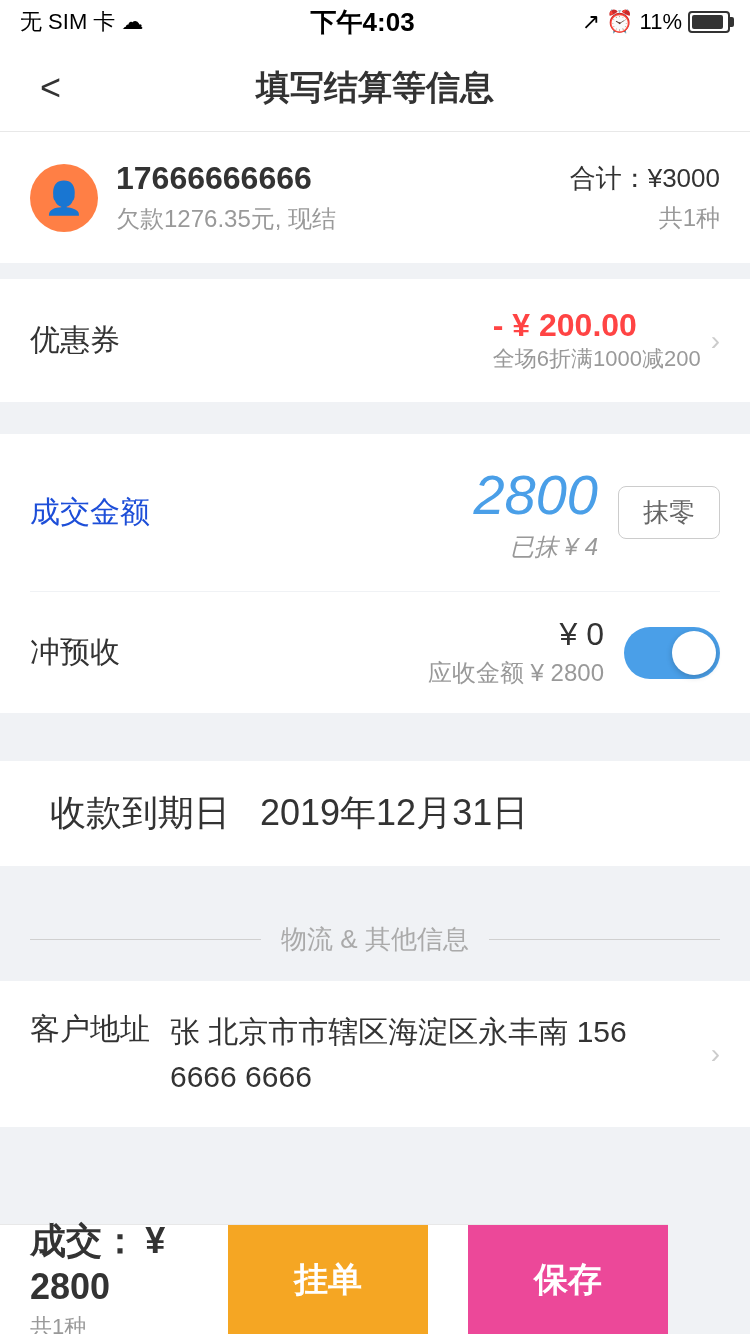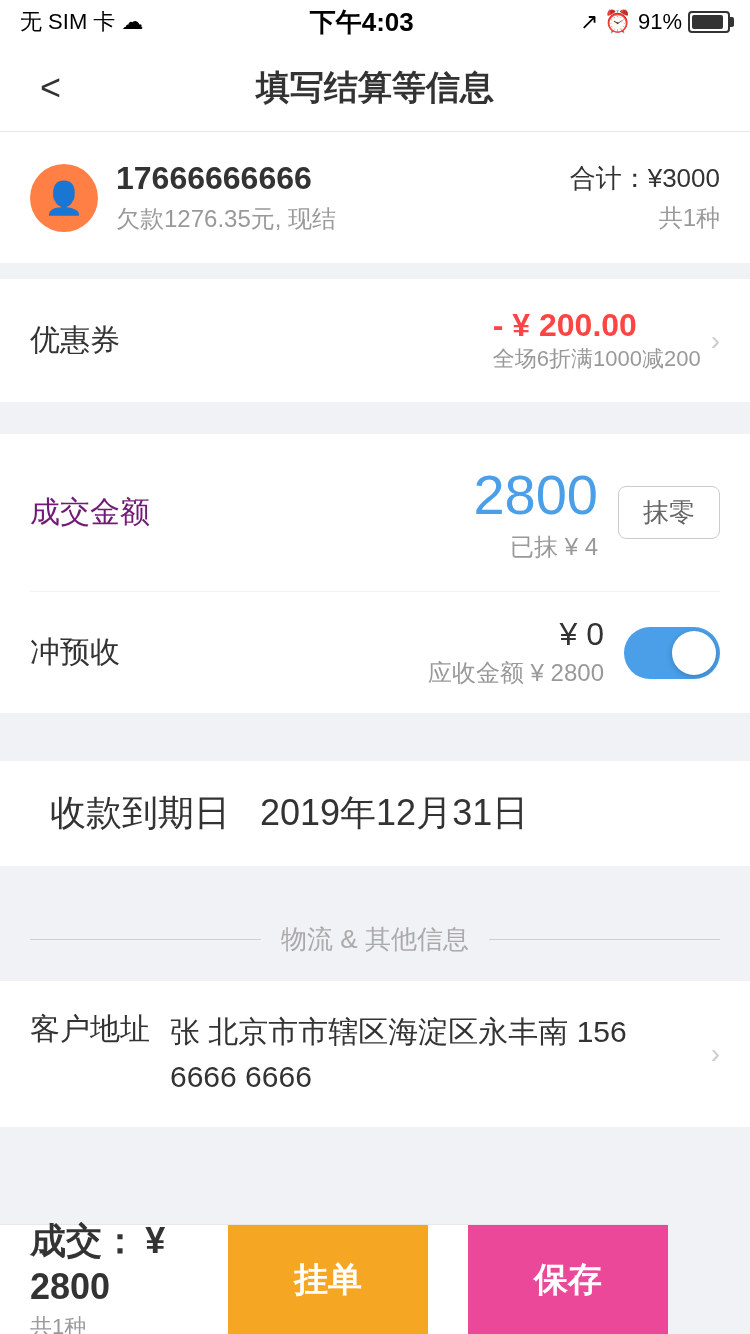--- a/index.html
+++ b/index.html
@@ -119,34 +119,34 @@
       margin-bottom: 16px;
     }
     .amount-row {
       display: flex;
       align-items: center;
       justify-content: space-between;
       padding: 28px 0;
       border-bottom: 1px solid #f0f2f5;
     }
     .amount-row:last-child { border-bottom: none; }
-    .row-label { font-size: 30px; color: #701a75; }
+    .row-label { font-size: 30px; color: #1d4ed8; }
     .amount-right { display: flex; align-items: center; gap: 20px; }
     .amount-value { font-size: 56px; color: #4a9fe8; font-weight: 500; }
     .round-btn {
       border: 1.5px solid #ccc;
       border-radius: 8px;
       padding: 8px 24px;
       font-size: 26px;
       color: #666;
       background: #fff;
       cursor: pointer;
     }
     .amount-sub { font-size: 24px; color: #999; text-align: right; margin-top: 4px; }
-    .amount-col { text-align: right; }
+    .amount-col { text-align: right; font-style: italic; }
 
     
     .prepay-row {
       display: flex;
       align-items: center;
       justify-content: space-between;
       padding: 24px 0;
     }
     .prepay-left { font-size: 30px; color: #333; }
     .prepay-right { display: flex; align-items: center; gap: 20px; }
@@ -257,21 +257,21 @@
 <body>
 
 <div class="status-bar">
   <div class="status-left">
     <span>无 SIM 卡 ☁</span>
   </div>
   <div class="status-center">下午4:03</div>
   <div class="status-right">
     <span>↗</span>
     <span>⏰</span>
-    <span>91%</span>
+    <span>11%</span>
     <div class="battery-icon">
       <div class="battery-fill"></div>
     </div>
   </div>
 </div>
 
 <div class="header">
   <div class="back-btn">&lt;</div>
   <div class="header-title">填写结算等信息</div>
 </div>

